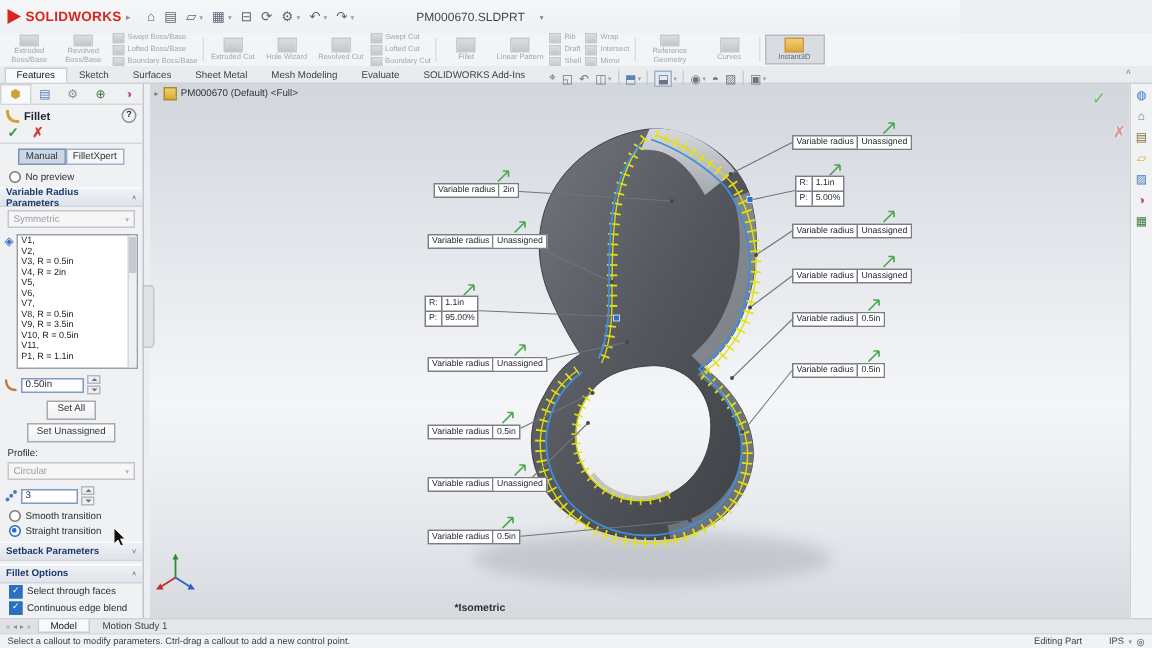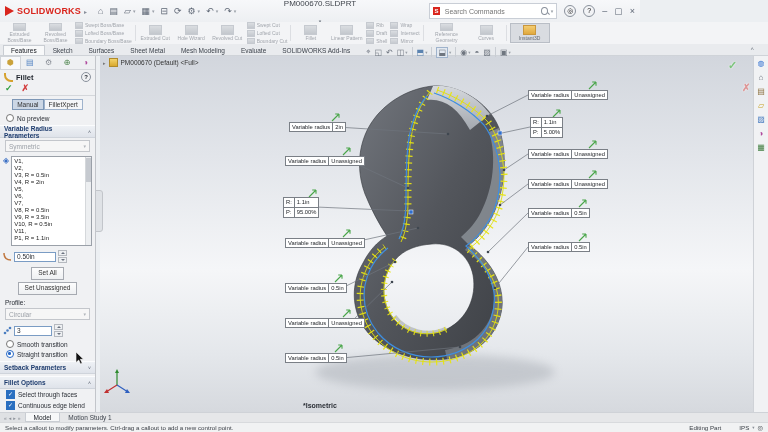--- a/index.html
+++ b/index.html
@@ -5,21 +5,21 @@
   html,body{margin:0;padding:0;background:#9aa0a8;}
   #root{position:relative;width:768px;height:432px;background:#eceff2;font-family:"Liberation Sans",sans-serif;overflow:hidden;cursor:default;}
   
   .titlebar{position:absolute;left:0;top:0;width:640px;height:22px;background:linear-gradient(#f7f8fa,#edeff2);border-bottom:1px solid #dfe2e6;display:flex;align-items:center;}
   .logo{display:flex;align-items:center;gap:3px;padding:0 5px 0 5px;}
   .logo-mark{width:0;height:0;border-left:9px solid #d9251d;border-top:5px solid transparent;border-bottom:5px solid transparent;}
   .logo-text{color:#d9251d;font-weight:bold;font-size:9px;letter-spacing:.2px;}
   .qa{display:flex;align-items:center;gap:6px;color:#5d6674;font-size:9px;margin-left:6px;}
   .qa span{display:inline-block;}
   .qa .car{font-size:5px;color:#9aa0a8;margin-left:-4px;}
-  .doc-title{position:absolute;left:50%;transform:translateX(-50%);font-size:8px;color:#40454d;display:flex;gap:10px;align-items:center;flex-direction:column;}
+  .doc-title{position:absolute;left:50%;transform:translateX(-50%);font-size:8px;color:#40454d;display:flex;gap:10px;align-items:center;}
   .doc-title .car{font-size:5px;color:#7a818b;}
   .tb-right{position:absolute;right:5px;top:3px;display:flex;align-items:center;gap:7px;}
   .search{display:flex;align-items:center;gap:3px;width:120px;height:14px;background:#fff;border:1px solid #c9ced6;padding:0 3px;}
   .sw-mini{width:8px;height:8px;background:#d9251d;color:#fff;font-size:6px;line-height:8px;text-align:center;font-weight:bold;}
   .search input{border:0;outline:0;flex:1;font-size:7px;color:#555;font-family:inherit;background:transparent;}
   .mag{width:6px;height:6px;border:1px solid #8a919c;border-radius:50%;position:relative;}
   .mag::after{content:"";position:absolute;left:5px;top:5px;width:3px;height:1px;background:#8a919c;transform:rotate(45deg);}
   .winbtn{font-size:9px;color:#5d6674;}
   .circ{display:inline-block;width:10px;height:10px;border:1px solid #8a919c;border-radius:50%;font-size:7px;line-height:10px;text-align:center;}
   
@@ -132,33 +132,20 @@
         <span class="car">▾</span>
       <span>↶</span>
         <span class="car">▾</span>
       <span>↷</span>
         <span class="car">▾</span>
     </div>
     <div class="doc-title">
       <span>PM000670.SLDPRT</span>
       <span class="car">▾</span>
     </div>
-    <div class="tb-right">
-      <div class="search">
-        <span class="sw-mini">S</span>
-        <input placeholder="Search Commands" style="">
-        <span class="mag"></span>
-        <span class="car" style="font-size:5px;color:#9aa0a8;">▾</span>
-      </div>
-      <span class="circ">◎</span>
-      <span class="circ">?</span>
-      <span class="winbtn">–</span>
-      <span class="winbtn">▢</span>
-      <span class="winbtn">×</span>
-    </div>
   </div>
 
   <div class="ribbon">
     <div class="rbig">
         <span class="ric"></span>
         <span>Extruded Boss/Base</span>
       </div>
     <div class="rbig">
         <span class="ric"></span>
         <span>Revolved Boss/Base</span>

